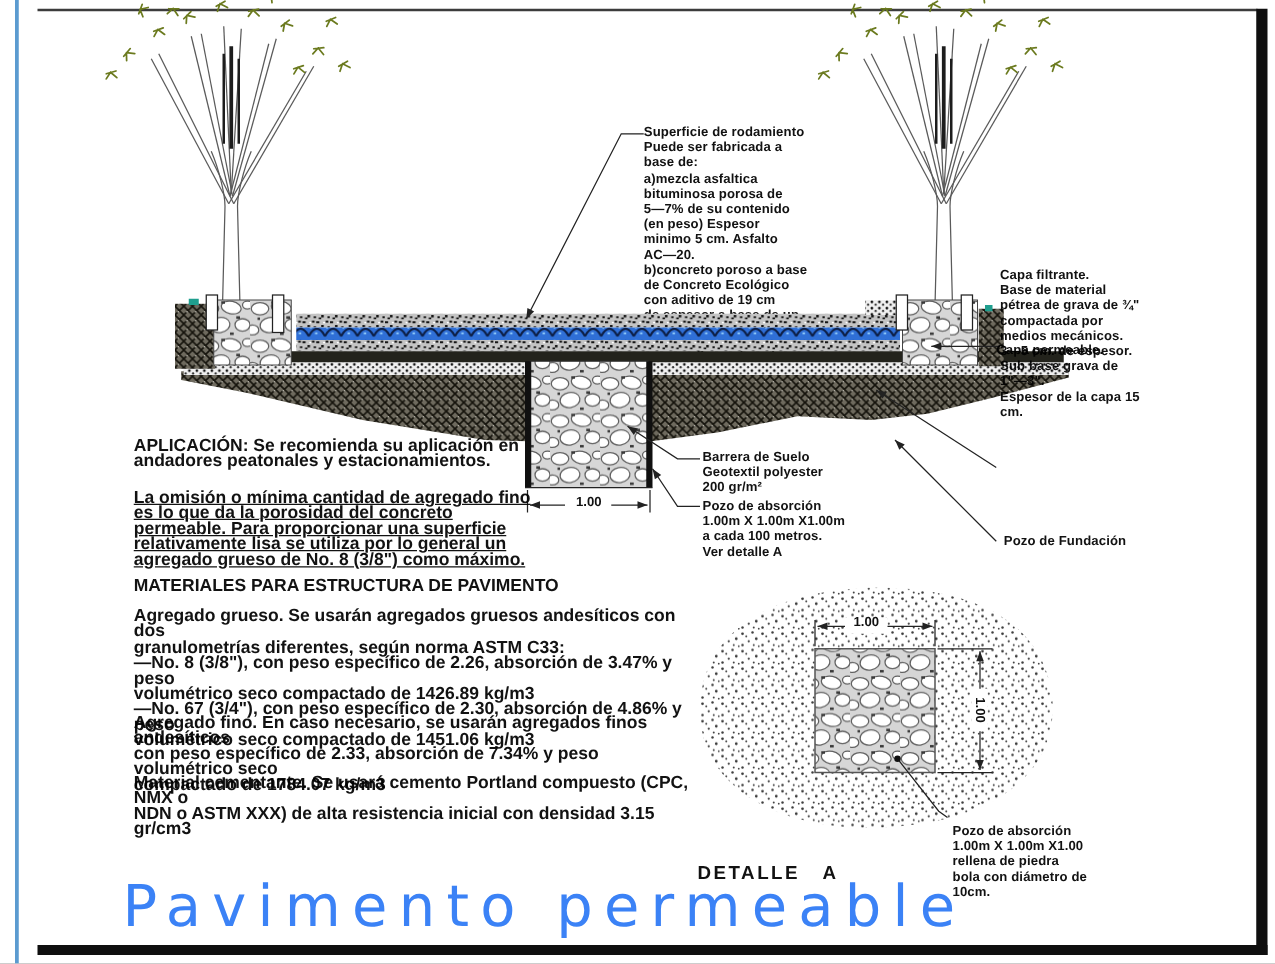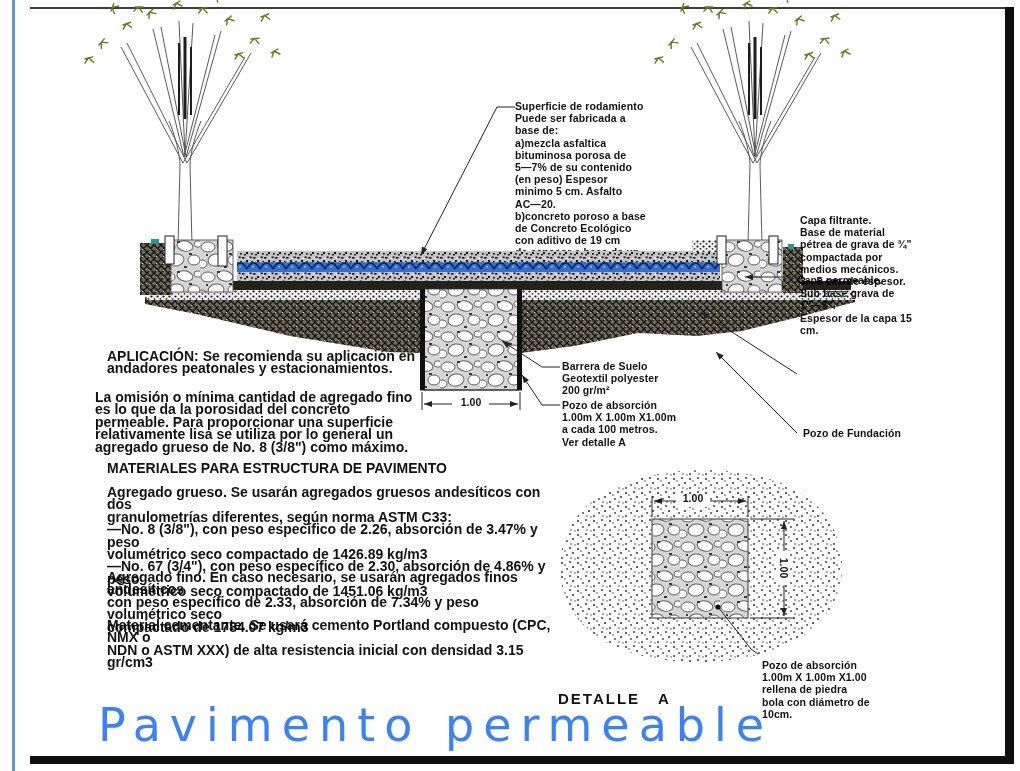--- a/index.html
+++ b/index.html
@@ -247,21 +247,21 @@
 Ver detalle A</div>
 
   <div class="txt ann" style="left:762px;top:659px;width:145px;">Pozo de absorción
 1.00m X 1.00m X1.00
 rellena de piedra
 bola con diámetro de
 10cm.</div>
 
   <div class="txt para" style="left:107px;top:350px;width:330px;">APLICACIÓN: Se recomienda su aplicación en
 andadores peatonales y estacionamientos.</div>
-  <div class="txt para" style="left:95px;top:391px;width:340px;">La omisión o mínima cantidad de agregado fino
+  <div class="txt para" style="left:107px;top:391px;width:340px;text-decoration:underline;">La omisión o mínima cantidad de agregado fino
 es lo que da la porosidad del concreto
 permeable. Para proporcionar una superficie
 relativamente lisa se utiliza por lo general un
 agregado grueso de No. 8 (3/8") como máximo.</div>
   <div class="txt para" style="left:107px;top:462px;width:420px;">MATERIALES PARA ESTRUCTURA DE PAVIMENTO</div>
   <div class="txt para" style="left:107px;top:486px;width:455px;">Agregado grueso. Se usarán agregados gruesos andesíticos con dos
 granulometrías diferentes, según norma ASTM C33:
 —No. 8 (3/8"), con peso específico de 2.26, absorción de 3.47% y peso
 volumétrico seco compactado de 1426.89 kg/m3
 —No. 67 (3/4"), con peso específico de 2.30, absorción de 4.86% y peso

